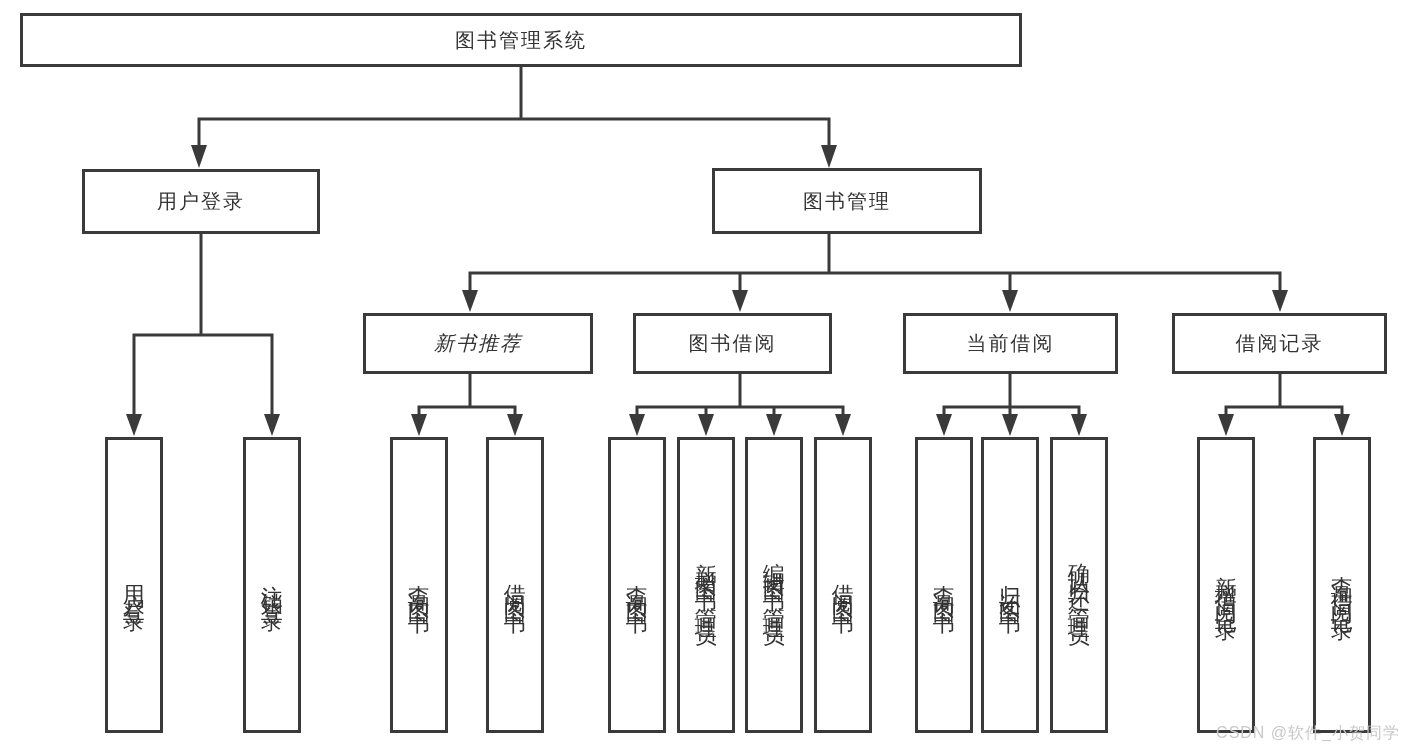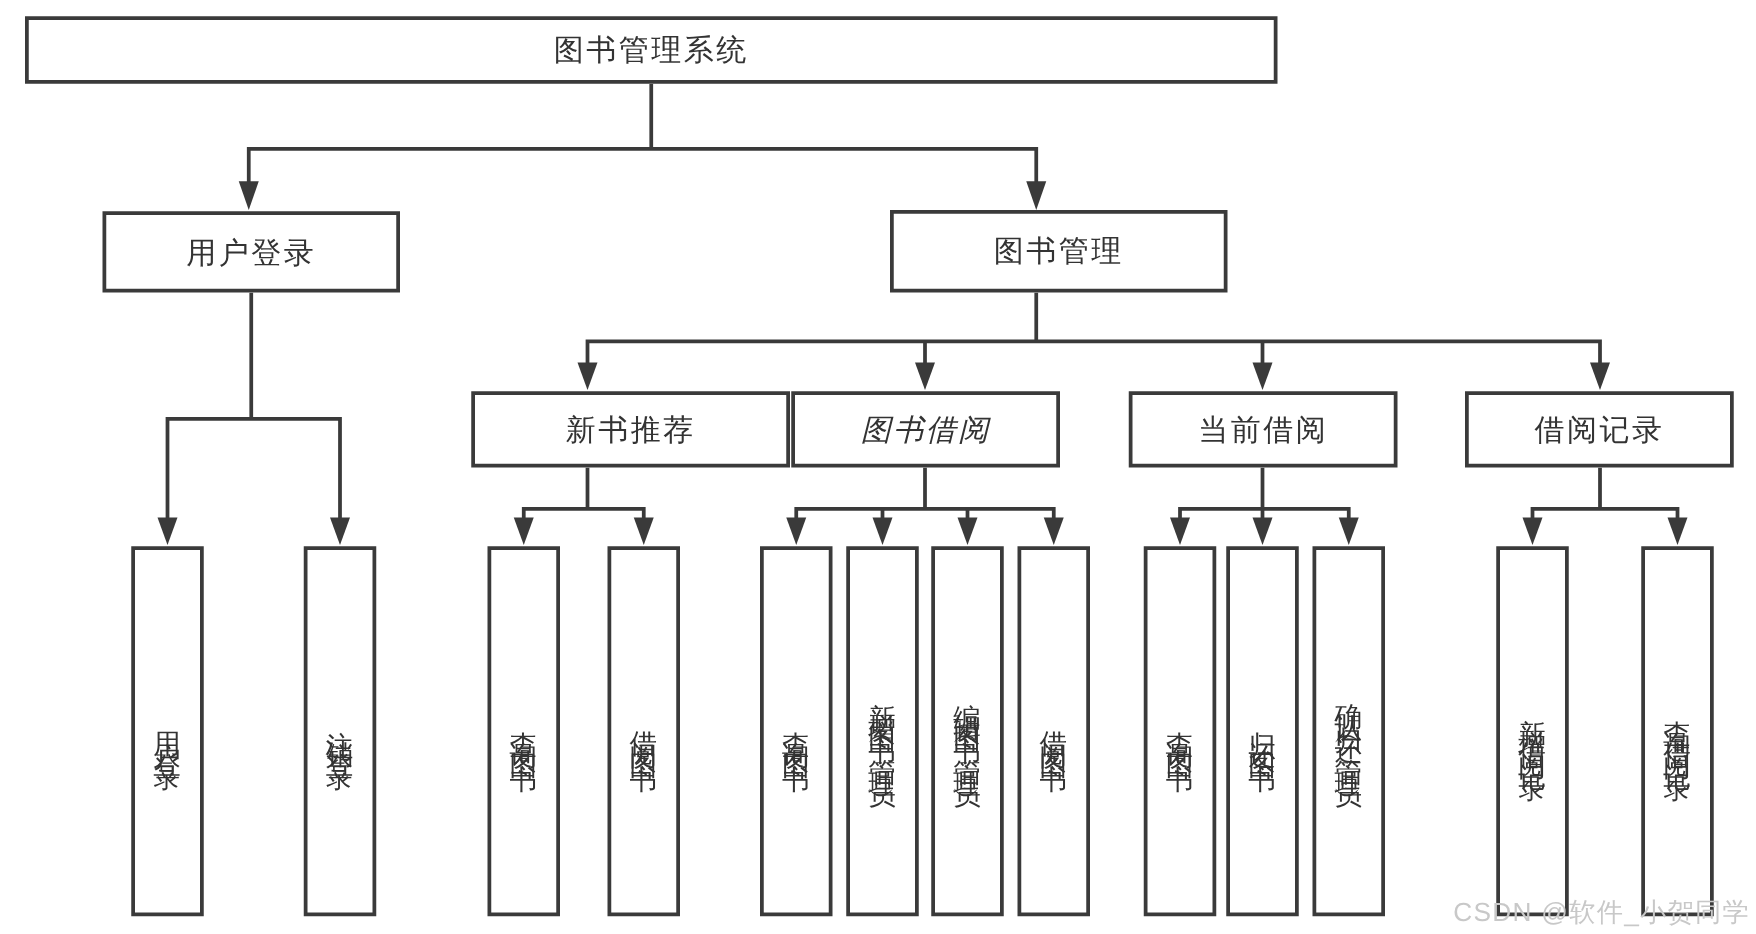--- a/index.html
+++ b/index.html
@@ -27,21 +27,21 @@
     color: var(--line);
   }
   .node {
     position: absolute;
     box-sizing: border-box;
     border: 3px solid var(--line);
     background: #ffffff;
     display: flex;
     align-items: center;
     justify-content: center;
-    font-size: 24px;
+    font-size: 20px;
     letter-spacing: 2px;
     white-space: nowrap;
   }
   .leaf {
     position: absolute;
     box-sizing: border-box;
     width: 58px;
     height: 296px;
     border: 3px solid var(--line);
     background: #ffffff;
@@ -55,21 +55,21 @@
     text-orientation: mixed;
     font-size: 22px;
     letter-spacing: 9px;
     line-height: 1.15;
     white-space: nowrap;
   }
   .watermark {
     position: absolute;
     right: 5px;
     bottom: 3px;
-    font-size: 21px;
+    font-size: 16px;
     letter-spacing: 1px;
     color: var(--watermark);
     z-index: 10;
     white-space: nowrap;
   }
 </style>
 </head>
 <body>
 
 <svg id="connectors" viewBox="0 0 1405 747" xmlns="http://www.w3.org/2000/svg">
@@ -125,22 +125,22 @@
     <polygon points="1226,436 1218,414 1234,414"></polygon>
     <polygon points="1342,436 1334,414 1350,414"></polygon>
   </g>
 </svg>
 
 <div class="node" style="left:20px; top:13px; width:1002px; height:54px;">图书管理系统</div>
 
 <div class="node" style="left:82px; top:169px; width:238px; height:65px;">用户登录</div>
 <div class="node" style="left:712px; top:168px; width:270px; height:66px;">图书管理</div>
 
-<div class="node" style="left:377px; top:313px; width:255px; height:61px;">新书推荐</div>
-<div class="node" style="left:633px; top:313px; width:215px; height:61px;font-style:italic;">图书借阅</div>
+<div class="node" style="left:363px; top:313px; width:230px; height:61px;font-style:italic;">新书推荐</div>
+<div class="node" style="left:633px; top:313px; width:199px; height:61px;">图书借阅</div>
 <div class="node" style="left:903px; top:313px; width:215px; height:61px;text-align:center;">当前借阅</div>
 <div class="node" style="left:1172px; top:313px; width:215px; height:61px;">借阅记录</div>
 
 <div class="leaf" style="left:105px;">
   <span class="vtext">用户登录</span>
 </div>
 <div class="leaf" style="left:243px;">
   <span class="vtext">注销登录</span>
 </div>
 

